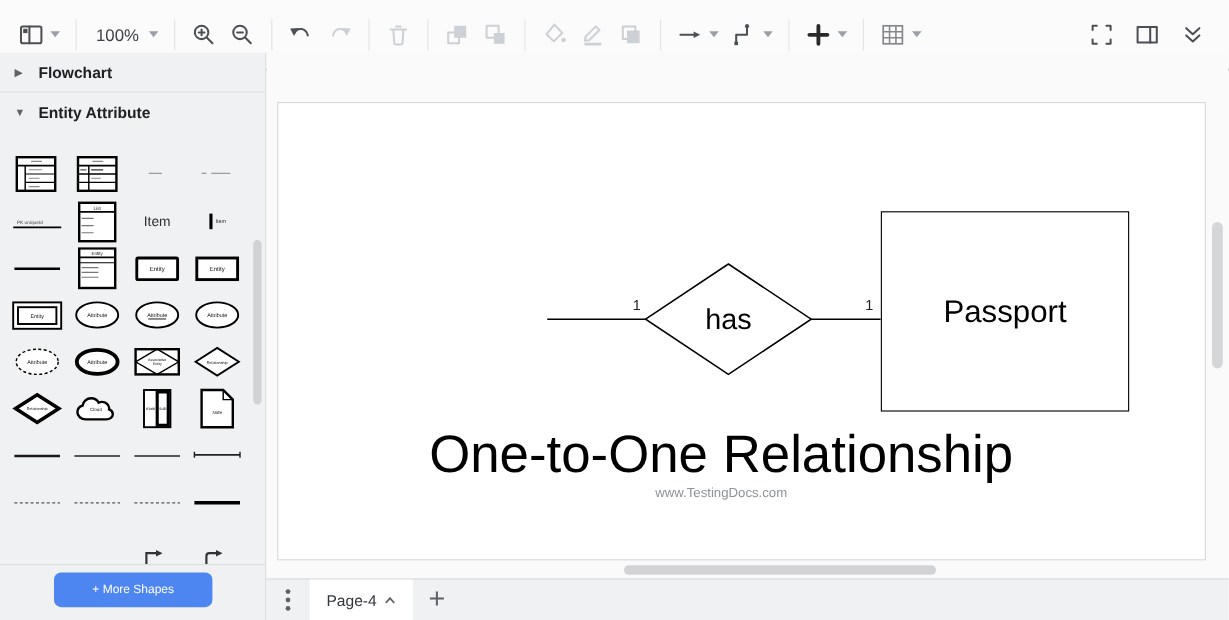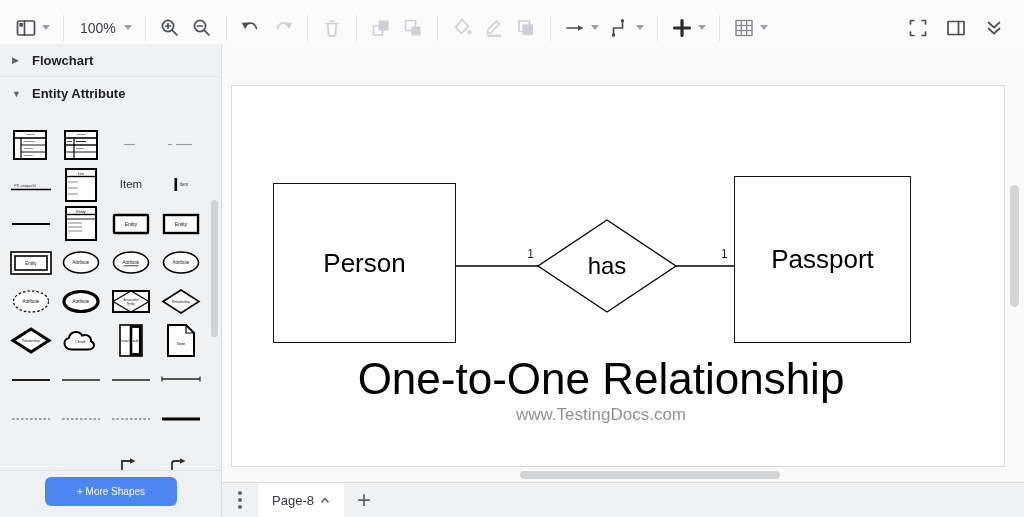--- a/index.html
+++ b/index.html
@@ -2,21 +2,21 @@
 <html><head>
 <meta charset="utf-8">
 <style>
   * { margin:0; padding:0; box-sizing:border-box; }
   html,body { width:1024px; height:517px; overflow:hidden; background:#fff;
               font-family:"Liberation Sans", sans-serif; }
   #app { position:relative; width:1024px; height:517px; }
 
   
   #toolbar { position:absolute; left:0; top:0; width:1024px; height:59px;
-             background:#fbfbfb; border-bottom:4px solid #404040;
+             background:#fbfbfb; border-bottom:2px solid #404040;
              display:flex; align-items:center; padding:0 10px; }
   .tbtn { border:none; background:transparent; display:flex; align-items:center;
           justify-content:center; height:34px; padding:0 5px; cursor:pointer; gap:3px; }
   .tbtn svg { display:block; }
   .ic   { stroke:#4c4f54; fill:none; stroke-width:1.7; stroke-linecap:round; stroke-linejoin:round; }
   .icf  { fill:#4c4f54; stroke:none; }
   .dis .ic  { stroke:#cdd0d4; }
   .dis .icf { fill:#cdd0d4; }
   .caret { display:inline-block; width:0; height:0; border-left:4px solid transparent;
            border-right:4px solid transparent; border-top:5px solid #9aa0a6; margin-left:2px; }
@@ -49,21 +49,21 @@
   #page { position:absolute; left:9px; top:41px; width:774px; height:382px;
           background:#fff; border:1px solid #d8dadc; }
   #diagram-svg { position:absolute; left:0; top:0; }
   .entity-box { position:absolute; border:1.5px solid #111; background:#fff;
                 display:flex; align-items:center; justify-content:center;
                 font-size:26px; color:#000; }
   .card-label { position:absolute; font-size:12px; color:#222; }
   .dg-title { position:absolute; left:369px; top:268px; transform:translateX(-50%);
               font-size:44px; color:#000; white-space:nowrap; }
   .dg-sub { position:absolute; left:369px; top:319px; transform:translateX(-50%);
-            font-size:17px; color:#8f9295; white-space:nowrap; }
+            font-size:11px; color:#8f9295; white-space:nowrap; }
   #h-scroll { position:absolute; left:298px; top:427px; width:260px; height:8px;
               background:#d2d3d5; border-radius:4px; }
   #v-scroll { position:absolute; left:788px; top:141px; width:9px; height:122px;
               background:#d5d6d8; border-radius:5px; }
 
   
   #pagebar { position:absolute; left:222px; top:482px; width:802px; height:35px;
              background:#f0f1f3; border-top:1px solid #d9dbdd;
              display:flex; align-items:stretch; }
   #kebab { display:flex; flex-direction:column; justify-content:center; align-items:center;
@@ -471,43 +471,40 @@
   </aside>
 
   <main id="canvas">
     <div id="page">
       <svg id="diagram-svg" width="774" height="382" viewBox="0 0 774 382">
         <line x1="224" y1="180" x2="306" y2="180" stroke="#000" stroke-width="1.3"></line>
         <line x1="444" y1="180" x2="502" y2="180" stroke="#000" stroke-width="1.3"></line>
         <polygon points="306,180 375,134 444,180 375,226" fill="#fff" stroke="#000" stroke-width="1.3"></polygon>
         <text x="375" y="188" font-size="24" fill="#000" text-anchor="middle">has</text>
       </svg>
-      <div class="entity-box" style="left:41px; top:97px; width:183px; height:160px;">
-        <span>Person</span>
-      </div>
-      <div class="entity-box" style="left:502px; top:90px; width:177px; height:167px;">
+      <div class="entity-box" style="left:502px; top:90px; width:207px; height:167px;">
         <span>Passport</span>
       </div>
       <div class="card-label" style="left:284px; top:161px; width:18px; text-align:right;">1</div>
       <div class="card-label" style="left:489px; top:161px;">1</div>
       <div class="dg-title">One-to-One Relationship</div>
       <div class="dg-sub">www.TestingDocs.com</div>
     </div>
     <div id="h-scroll"></div>
     <div id="v-scroll"></div>
   </main>
 
   <footer id="pagebar">
     <div id="kebab">
       <i></i>
       <i></i>
       <i></i>
     </div>
     <div id="page-tab">
-      <span>Page-8</span>
+      <span>Page-4</span>
       <svg width="10" height="7" viewBox="0 0 10 7">
         <polyline points="1.5,5.5 5,1.5 8.5,5.5" fill="none" stroke="#5f6368" stroke-width="1.5"></polyline>
       </svg>
     </div>
     <div id="add-page">+</div>
   </footer>
 
 </div>
 
 </body></html>

